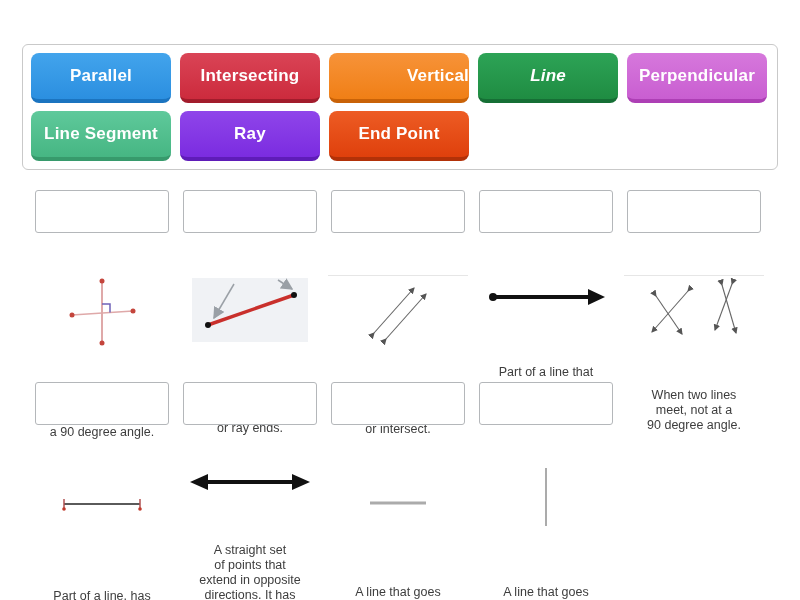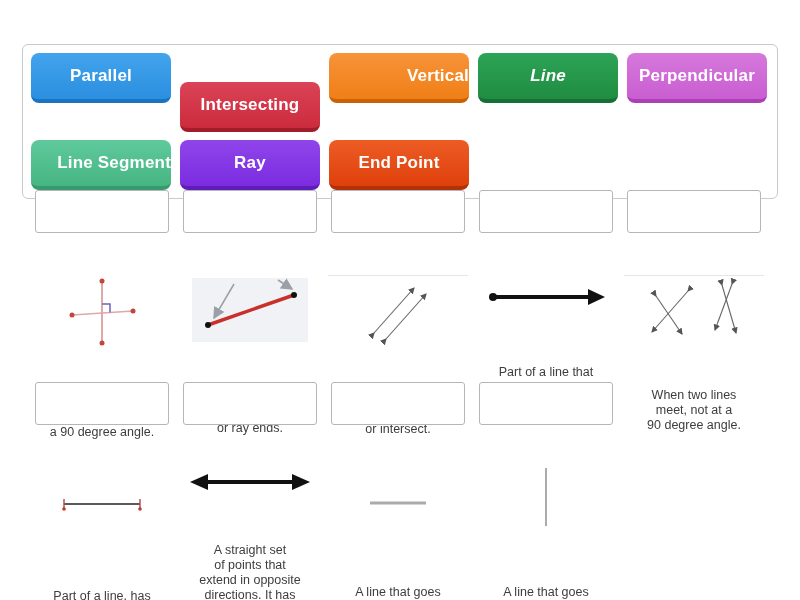--- a/index.html
+++ b/index.html
@@ -32,33 +32,33 @@
 </style>
 </head>
 <body>
 
 <div class="stage">
 
   <div class="word-bank">
     <div class="tile" style="background: linear-gradient(rgb(66, 164, 236), rgb(43, 143, 224)); border-bottom-color: rgb(27, 116, 192);">
         <span>Parallel</span>
       </div>
-    <div class="tile" style="background: linear-gradient(rgb(218, 68, 86), rgb(204, 43, 61)); border-bottom-color: rgb(162, 28, 44); margin-top: 29px;">
+    <div class="tile" style="background: linear-gradient(rgb(218, 68, 86), rgb(204, 43, 61)); border-bottom-color: rgb(162, 28, 44);">
         <span>Intersecting</span>
       </div>
     <div class="tile" style="background: linear-gradient(rgb(247, 147, 57), rgb(240, 127, 22)); border-bottom-color: rgb(201, 98, 7); justify-content: flex-end;">
         <span>Vertical</span>
       </div>
     <div class="tile" style="background: linear-gradient(rgb(45, 163, 86), rgb(31, 140, 66)); border-bottom-color: rgb(22, 111, 53); font-style: italic;">
         <span>Line</span>
       </div>
     <div class="tile" style="background: linear-gradient(rgb(214, 120, 220), rgb(201, 94, 209)); border-bottom-color: rgb(173, 63, 181); text-align: center;">
         <span>Perpendicular</span>
       </div>
-    <div class="tile" style="background: linear-gradient(rgb(95, 201, 155), rgb(70, 182, 131)); border-bottom-color: rgb(55, 154, 108); justify-content: flex-end;">
+    <div class="tile" style="background: linear-gradient(rgb(95, 201, 155), rgb(70, 182, 131)); border-bottom-color: rgb(55, 154, 108);">
         <span>Line Segment</span>
       </div>
     <div class="tile" style="background: linear-gradient(rgb(143, 69, 234), rgb(123, 44, 224)); border-bottom-color: rgb(95, 28, 184);">
         <span>Ray</span>
       </div>
     <div class="tile" style="background: linear-gradient(rgb(237, 92, 36), rgb(223, 64, 12)); border-bottom-color: rgb(178, 49, 8);">
         <span>End Point</span>
       </div>
   </div>
 

